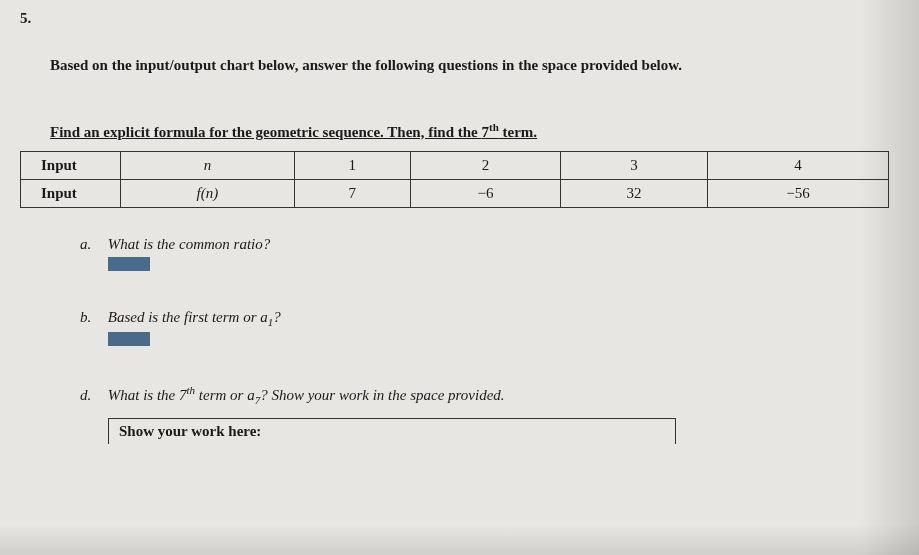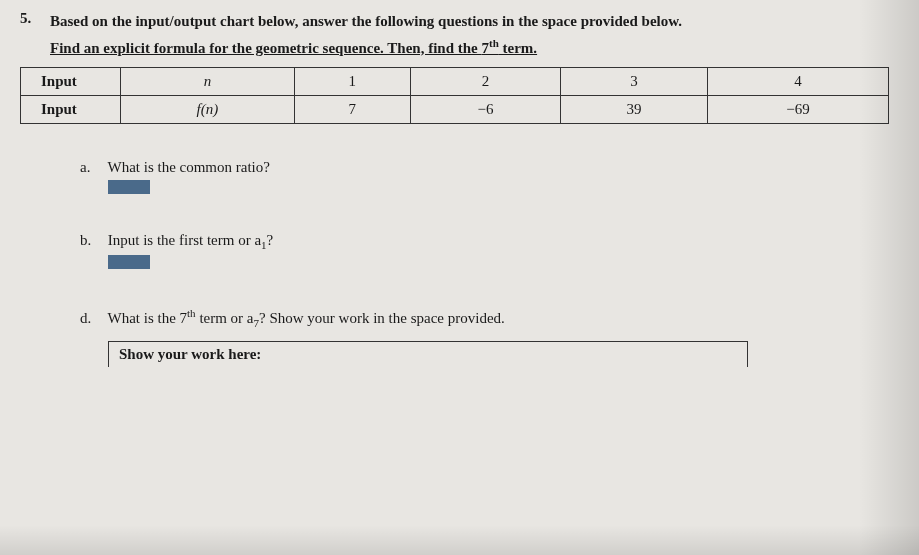--- a/index.html
+++ b/index.html
@@ -26,35 +26,36 @@
       margin-right: 12px;
       font-size: 15px;
       min-width: 18px;
     }
     .question-text {
       font-size: 15px;
       line-height: 1.5;
     }
     .bold {
       font-weight: bold;
+      margin-top: 44px;
     }
     .sup {
       font-size: 11px;
       vertical-align: super;
     }
     .instruction {
       margin-left: 30px;
       font-size: 15px;
       margin-bottom: 10px;
       text-decoration: underline;
     }
     table.io-chart {
       width: 100%;
       border-collapse: collapse;
-      margin-bottom: 35px;
+      margin-bottom: 28px;
       margin-top: 6px;
     }
     table.io-chart td {
       border: 1px solid #333;
       padding: 4px 10px;
       text-align: center;
       font-size: 15px;
       height: 28px;
     }
     table.io-chart td.label {
@@ -65,20 +66,21 @@
     }
     .italic {
       font-style: italic;
     }
     .sub-questions {
       margin-left: 60px;
     }
     .sub-question {
       margin-bottom: 38px;
       font-size: 15px;
+      font-style: italic;
     }
     .sub-label {
       display: inline-block;
       width: 24px;
     }
     .answer-mark {
       display: block;
       width: 42px;
       height: 14px;
       background: #4a6a8a;
@@ -86,21 +88,21 @@
       margin-top: 4px;
     }
     .subscript {
       font-size: 11px;
       vertical-align: sub;
     }
     .work-box {
       border: 1px solid #333;
       margin-left: 88px;
       margin-top: 8px;
-      width: 640px;
+      width: 568px;
       padding: 4px 10px;
       font-weight: bold;
       font-size: 15px;
       border-bottom: none;
     }
     .vignette {
       position: absolute;
       pointer-events: none;
     }
     .vignette-right {
@@ -137,37 +139,37 @@
     <td>1</td>
     <td>2</td>
     <td>3</td>
     <td>4</td>
   </tr>
   <tr>
     <td class="label">Input</td>
     <td class="italic">f(n)</td>
     <td>7</td>
     <td>−6</td>
-    <td>39</td>
-    <td>−69</td>
+    <td>32</td>
+    <td>−56</td>
   </tr>
 </tbody>
   </table>
 
 <div class="sub-questions">
 
   <div class="sub-question">
     <span class="sub-label">a.</span>
     <span>What is the common ratio?</span>
     <span class="answer-mark"></span>
   </div>
 
   <div class="sub-question">
     <span class="sub-label">b.</span>
-    <span><span>Input is the first term or </span><span class="sub-italic">a</span><span class="subscript">1</span><span>?</span></span>
+    <span><span>Based is the first term or </span><span class="sub-italic">a</span><span class="subscript">1</span><span>?</span></span>
     <span class="answer-mark"></span>
   </div>
 
 
   <div class="sub-question" style="margin-bottom:12px">
     <span class="sub-label">d.</span>
     <span><span>What is the </span><span>7</span><span class="sup">th</span><span> term or </span><span class="sub-italic">a</span><span class="subscript">7</span><span>? Show your work in the space provided.</span></span>
   </div>
 
 </div>

